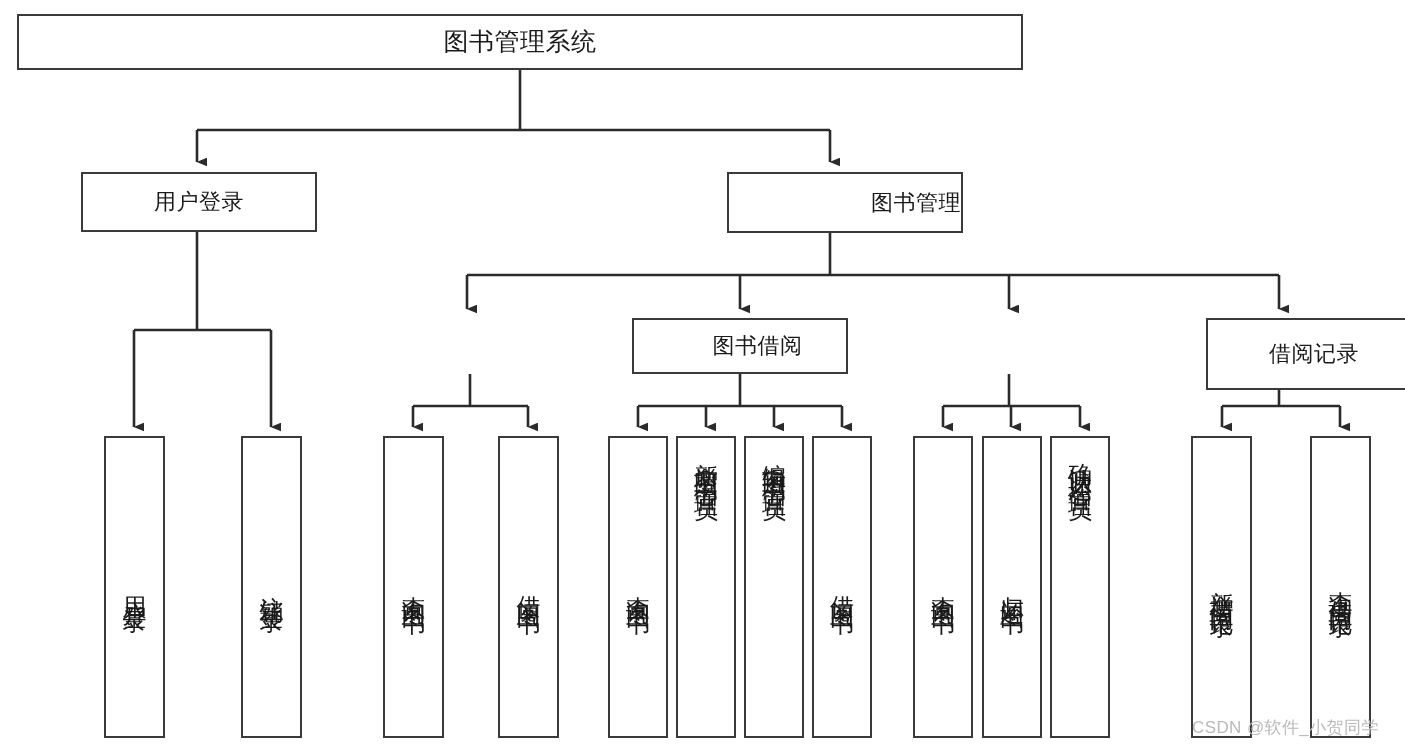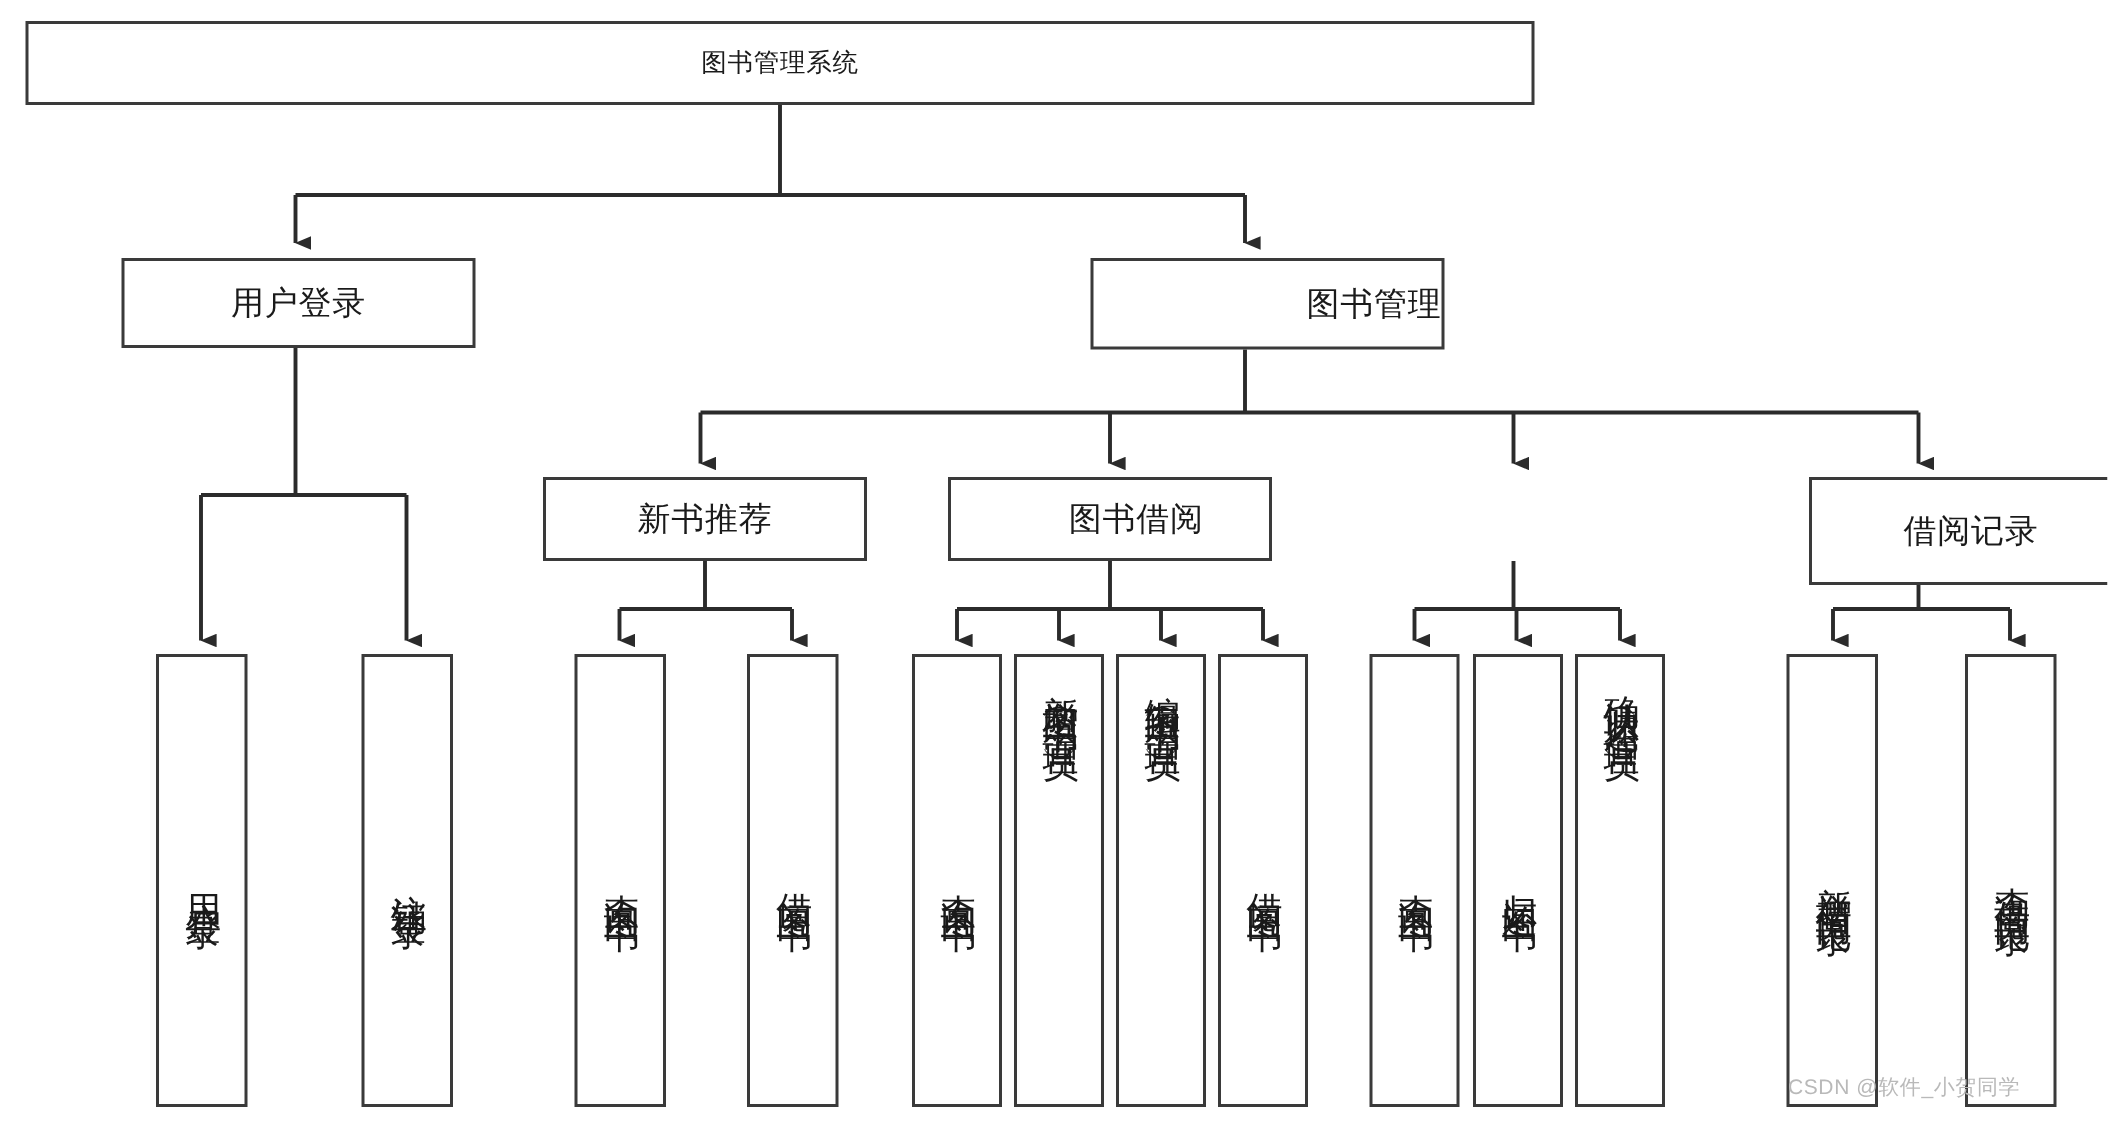--- a/index.html
+++ b/index.html
@@ -41,41 +41,41 @@
     text-align: center;
     line-height: 1.18;
     font-weight: 400;
     letter-spacing: 0.5px;
   }
   
   .node.horiz .label {
     writing-mode: horizontal-tb;
     font-size: 22px;
   }
-  .node.root .label { font-size: 17px; }
+  .node.root .label { font-size: 25px; }
   
   .node.vert {
     align-items: flex-start;
     padding-top: 6px;
   }
   .node.vert.centered {
     align-items: center;
     padding-top: 0;
   }
   .node.vert .label {
     writing-mode: vertical-rl;
     text-orientation: upright;
     font-size: 24px;
     line-height: 1;
     letter-spacing: 5px;
     white-space: nowrap;
   }
   .watermark {
     position: absolute;
-    font-size: 14px;
+    font-size: 17px;
     color: #b9b9b9;
     white-space: nowrap;
     letter-spacing: 0.4px;
     pointer-events: none;
   }
 </style>
 </head>
 <body>
 
 <div id="canvas">
@@ -140,23 +140,20 @@
   </div>
 
   <div class="node horiz" style="left:81px; top:172px; width:236px; height:60px;">
     <span class="label">用户登录</span>
   </div>
 
   <div class="node horiz" style="left:727px; top:172px; width:236px; height:61px;justify-content:flex-end;">
     <span class="label">图书管理</span>
   </div>
 
-  <div class="node horiz" style="left:362px; top:318px; width:216px; height:56px;">
-    <span class="label">新书推荐</span>
-  </div>
 
   <div class="node horiz" style="left:632px; top:318px; width:216px; height:56px;padding-left:35px;">
     <span class="label">图书借阅</span>
   </div>
 
 
   <div class="node horiz" style="left:1206px; top:318px; width:216px; height:72px;">
     <span class="label">借阅记录</span>
   </div>
 

